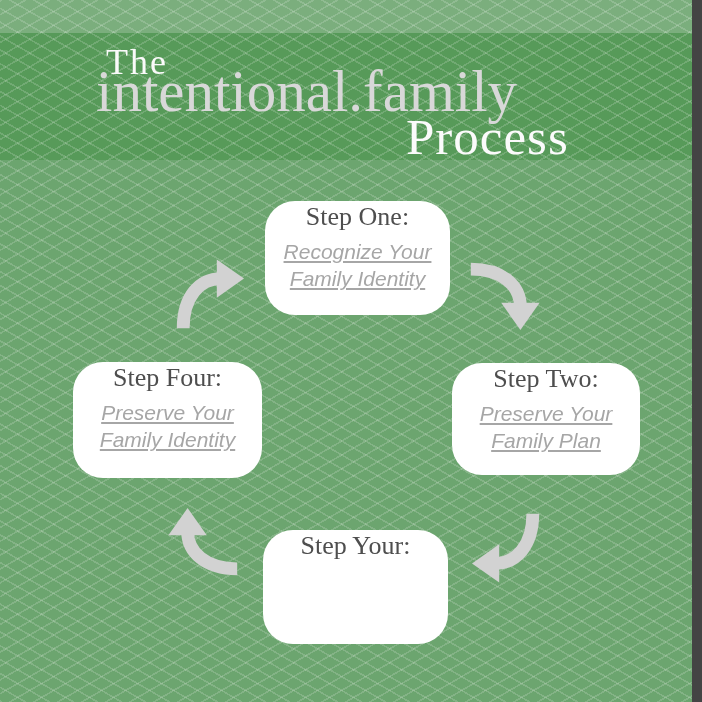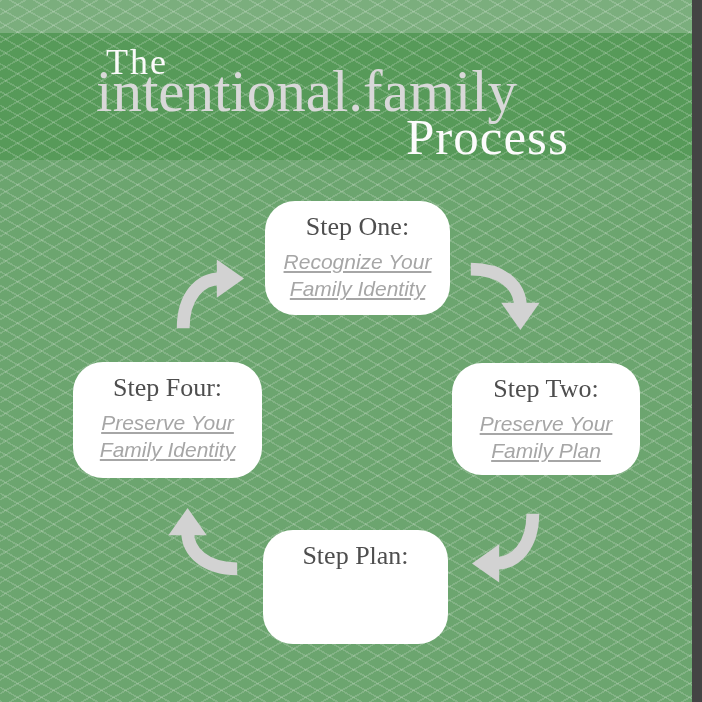--- a/index.html
+++ b/index.html
@@ -55,21 +55,21 @@
     letter-spacing: 1px;
     color: #fbfbfb;
   }
 
   
   .card {
     position: absolute;
     background: #ffffff;
     border-radius: 30px;
     text-align: center;
-    padding-top: 10px;
+    padding-top: 0;
   }
   .card-one   { left: 265px; top: 201px; width: 185px; height: 114px; }
   .card-two   { left: 452px; top: 363px; width: 188px; height: 112px; }
   .card-three { left: 263px; top: 530px; width: 185px; height: 114px; }
   .card-four  { left:  73px; top: 362px; width: 189px; height: 116px; }
 
   .card .title {
     font-family: "Liberation Serif", "DejaVu Serif", serif;
     font-size: 26px;
     color: #4e4e4e;
@@ -112,21 +112,21 @@
     <div class="title">Step One:</div>
     <div class="subtitle">Recognize Your Family Identity</div>
   </div>
 
   <div class="card card-two">
     <div class="title">Step Two:</div>
     <div class="subtitle">Preserve Your Family Plan</div>
   </div>
 
   <div class="card card-three">
-    <div class="title">Step Plan:</div>
+    <div class="title">Step Your:</div>
   </div>
 
   <div class="card card-four">
     <div class="title">Step Four:</div>
     <div class="subtitle">Preserve Your Family Identity</div>
   </div>
 
   <div class="arrow arrow-tr">
     <svg viewBox="0 0 100 100" xmlns="http://www.w3.org/2000/svg">
       <path d="M 6 19 C 46 19, 68 40, 68 66" fill="none" stroke="#d2d2d2" stroke-width="16" stroke-linecap="butt"></path>

